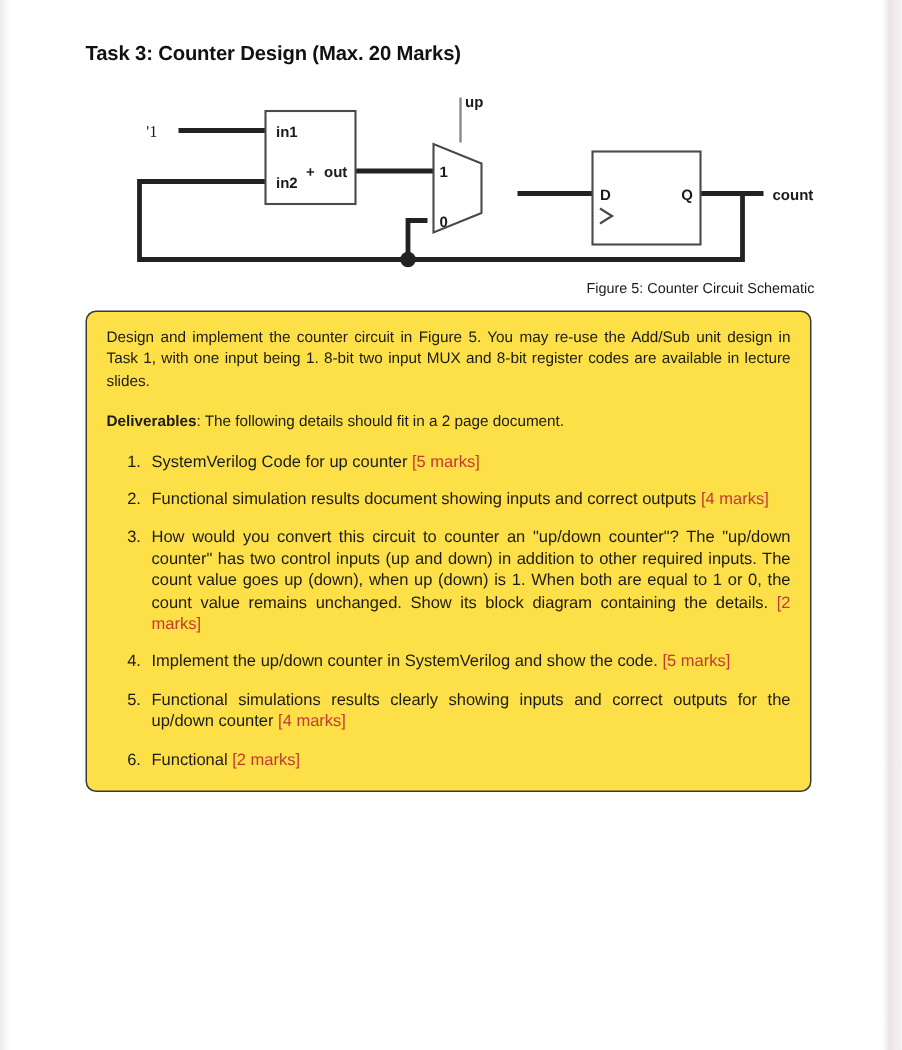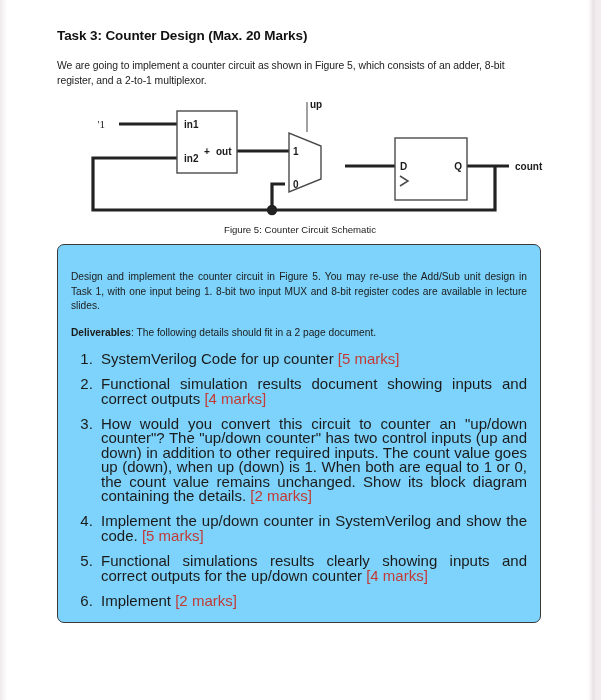--- a/index.html
+++ b/index.html
@@ -56,21 +56,21 @@
     color: #1b1b1b;
     letter-spacing: -0.05px;
   }
 
   
   .figure-wrap {
     margin-top: 8px;
     width: 486px;
   }
   .figure-caption {
-    text-align: center;
+    text-align: right;
     font-size: 9.6px;
     margin-top: 2px;
     color: #1b1b1b;
   }
 
   p.ifline {
     font-size: 10.4px;
     line-height: 14.6px;
     margin: 17px 0 0 0;
     color: #1b1b1b;
@@ -84,41 +84,41 @@
     font-family: "Liberation Serif", serif;
     font-style: normal;
     font-size: 10.6px;
   }
 
   
   .box {
     margin-top: 9px;
     border: 1.3px solid #3a3a3a;
     border-radius: 7px;
-    background: #7dd3fc;
-    padding: 25px 13px 13px 13px;
+    background: #fde047;
+    padding: 11px 13px 13px 13px;
     box-sizing: border-box;
     width: 484px;
   }
   .box p {
     margin: 0;
     font-size: 10.2px;
     line-height: 14.4px;
     text-align: justify;
     color: #1b1b1b;
   }
   .box p.second {
     margin-top: 13px;
   }
   .box b { font-weight: bold; }
 
   ol.deliv {
     margin: 11px 0 0 0;
     padding-left: 26px;
-    font-size: 15px;
+    font-size: 11px;
     line-height: 14.4px;
     color: #1b1b1b;
   }
   ol.deliv > li {
     margin-bottom: 11px;
     text-align: justify;
     padding-left: 4px;
   }
   ol.deliv > li:last-child { margin-bottom: 0; }
   .marks { color: #c33a35; }
@@ -129,21 +129,20 @@
 <body>
 
 <div class="page-edge-left"></div>
 <div class="page-edge-right"></div>
 
 <div class="sheet">
   <div class="content">
 
     <h1 class="task-title">Task 3: Counter Design (Max. 20 Marks)</h1>
 
-    <p class="intro">We are going to implement a counter circuit as shown in Figure 5, which consists of an adder, 8-bit register, and a 2-to-1 multiplexor.</p>
 
     <div class="figure-wrap">
       <svg width="486" height="126" viewBox="0 0 486 126">
         <g fill="none" stroke="#222222" stroke-width="3.2" stroke-linecap="butt">
 
           <line x1="62" y1="28" x2="120" y2="28"></line>
 
           <line x1="180" y1="55" x2="232" y2="55"></line>
 
           <line x1="288" y1="70" x2="338" y2="70"></line>
@@ -185,18 +184,18 @@
 
     <div class="box">
       <p>Design and implement the counter circuit in Figure 5. You may re-use the Add/Sub unit design in Task 1, with one input being 1. 8-bit two input MUX and 8-bit register codes are available in lecture slides.</p>
       <p class="second"><b>Deliverables</b><span>: The following details should fit in a 2 page document.</span></p>
       <ol class="deliv">
         <li><span>SystemVerilog Code for up counter </span><span class="marks">[5 marks]</span></li>
         <li><span>Functional simulation results document showing inputs and correct outputs </span><span class="marks">[4 marks]</span></li>
         <li><span>How would you convert this circuit to counter an "up/down counter"? The "up/down counter" has two control inputs (up and down) in addition to other required inputs. The count value goes up (down), when up (down) is 1. When both are equal to 1 or 0, the count value remains unchanged. Show its block diagram containing the details. </span><span class="marks">[2 marks]</span></li>
         <li><span>Implement the up/down counter in SystemVerilog and show the code. </span><span class="marks">[5 marks]</span></li>
         <li><span>Functional simulations results clearly showing inputs and correct outputs for the up/down counter </span><span class="marks">[4 marks]</span></li>
-        <li><span>Implement </span><span class="marks">[2 marks]</span></li>
+        <li><span>Functional </span><span class="marks">[2 marks]</span></li>
       </ol>
     </div>
 
   </div>
 </div>
 
 </body></html>

